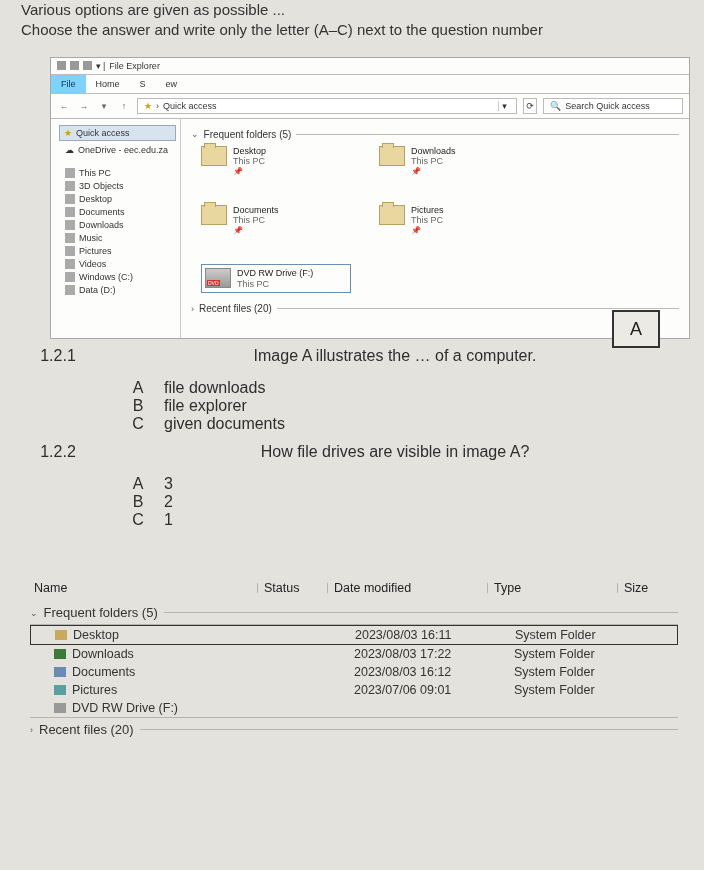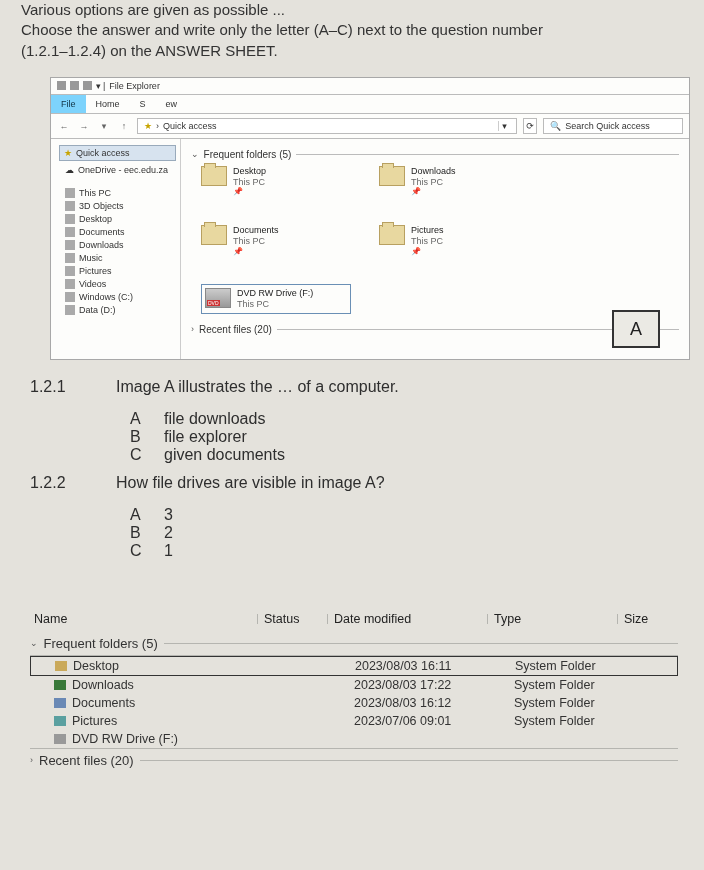--- a/index.html
+++ b/index.html
@@ -56,21 +56,21 @@
   .ftxt .pin { font-size:8px; color:#777; }
   .dvd-item { border:1px solid #6a8fb5; padding:3px; }
   .dvd-icon { width:26px; height:20px; background:linear-gradient(#ccc,#999); border:1px solid #888; position:relative; }
   .dvd-icon:after{content:"DVD";position:absolute;left:1px;bottom:1px;font-size:5px;background:#c33;color:#fff;padding:0 1px;}
   .a-box {
     position:absolute; right:44px; top:310px;
     width:48px; height:38px; border:2px solid #333;
     display:flex; align-items:center; justify-content:center;
     font-size:18px; font-weight:400; color:#222; background:#ebeae4;
   }
-  .qblock { padding: 18px 30px 0 30px; font-size:16px; color:#2e2e2e; }
+  .qblock { padding: 8px 30px 0 30px; font-size:16px; color:#2e2e2e;text-align:center; }
   .qrow { display:flex; gap:30px; margin-bottom:14px; }
   .qnum { width:56px; }
   .qtext { flex:1; }
   .opts { margin-left:100px; margin-bottom:10px; }
   .optrow { display:flex; gap:18px; }
   .optrow .ol { width:16px; }
   .details-wrap { padding: 0 26px 0 30px; margin-top:18px; }
   .det-head, .det-row { display:grid; grid-template-columns: 230px 70px 160px 130px 60px; font-size:12.5px; color:#333; }
   .det-head { padding:6px 4px; color:#222;margin-top:46px; }
   .det-head > div { position:relative; }
@@ -88,21 +88,20 @@
   .di.doc { background:#6a89b5; }
   .di.pic { background:#5aa0a0; }
   .di.dvd { background:#999; }
 </style>
 </head>
 <body>
 
 <div class="instructions">
   <div>Various options are given as possible ...</div>
   <div>Choose the answer and write only the letter (A–C) next to the question number</div>
-  <div>(1.2.1–1.2.4) on the ANSWER SHEET.</div>
 </div>
 
 <div class="explorer-wrap">
   <div class="explorer">
     <div class="titlebar">
       <span class="tb-icon"></span>
       <span class="tb-icon"></span>
       <span class="tb-icon"></span>
       <span>▾ |</span>
       <span>File Explorer</span>

